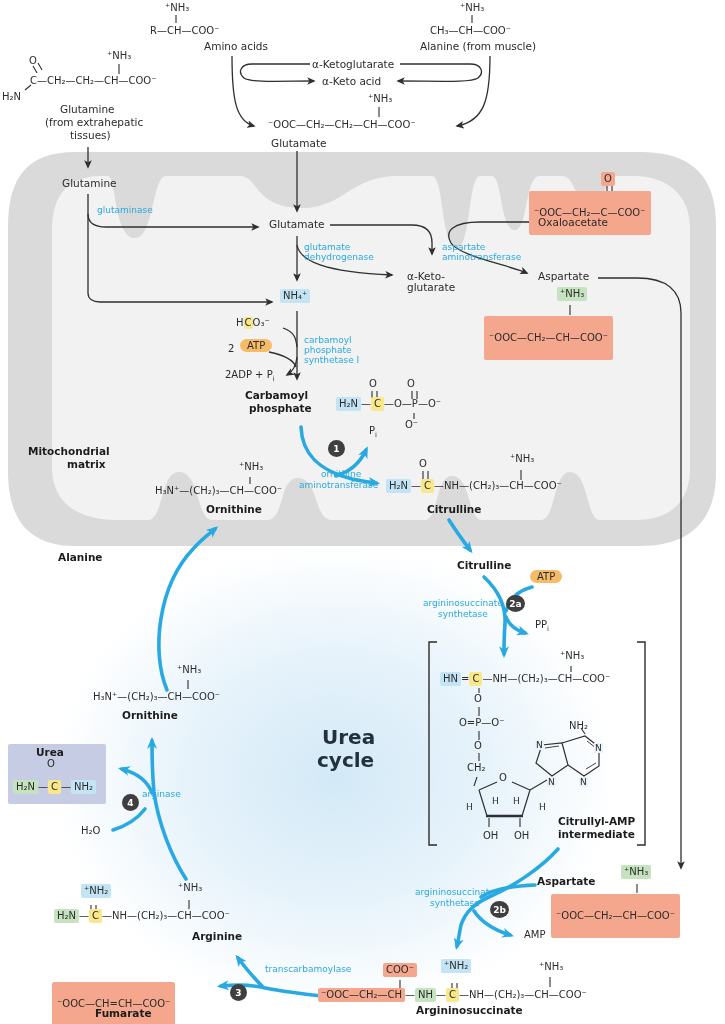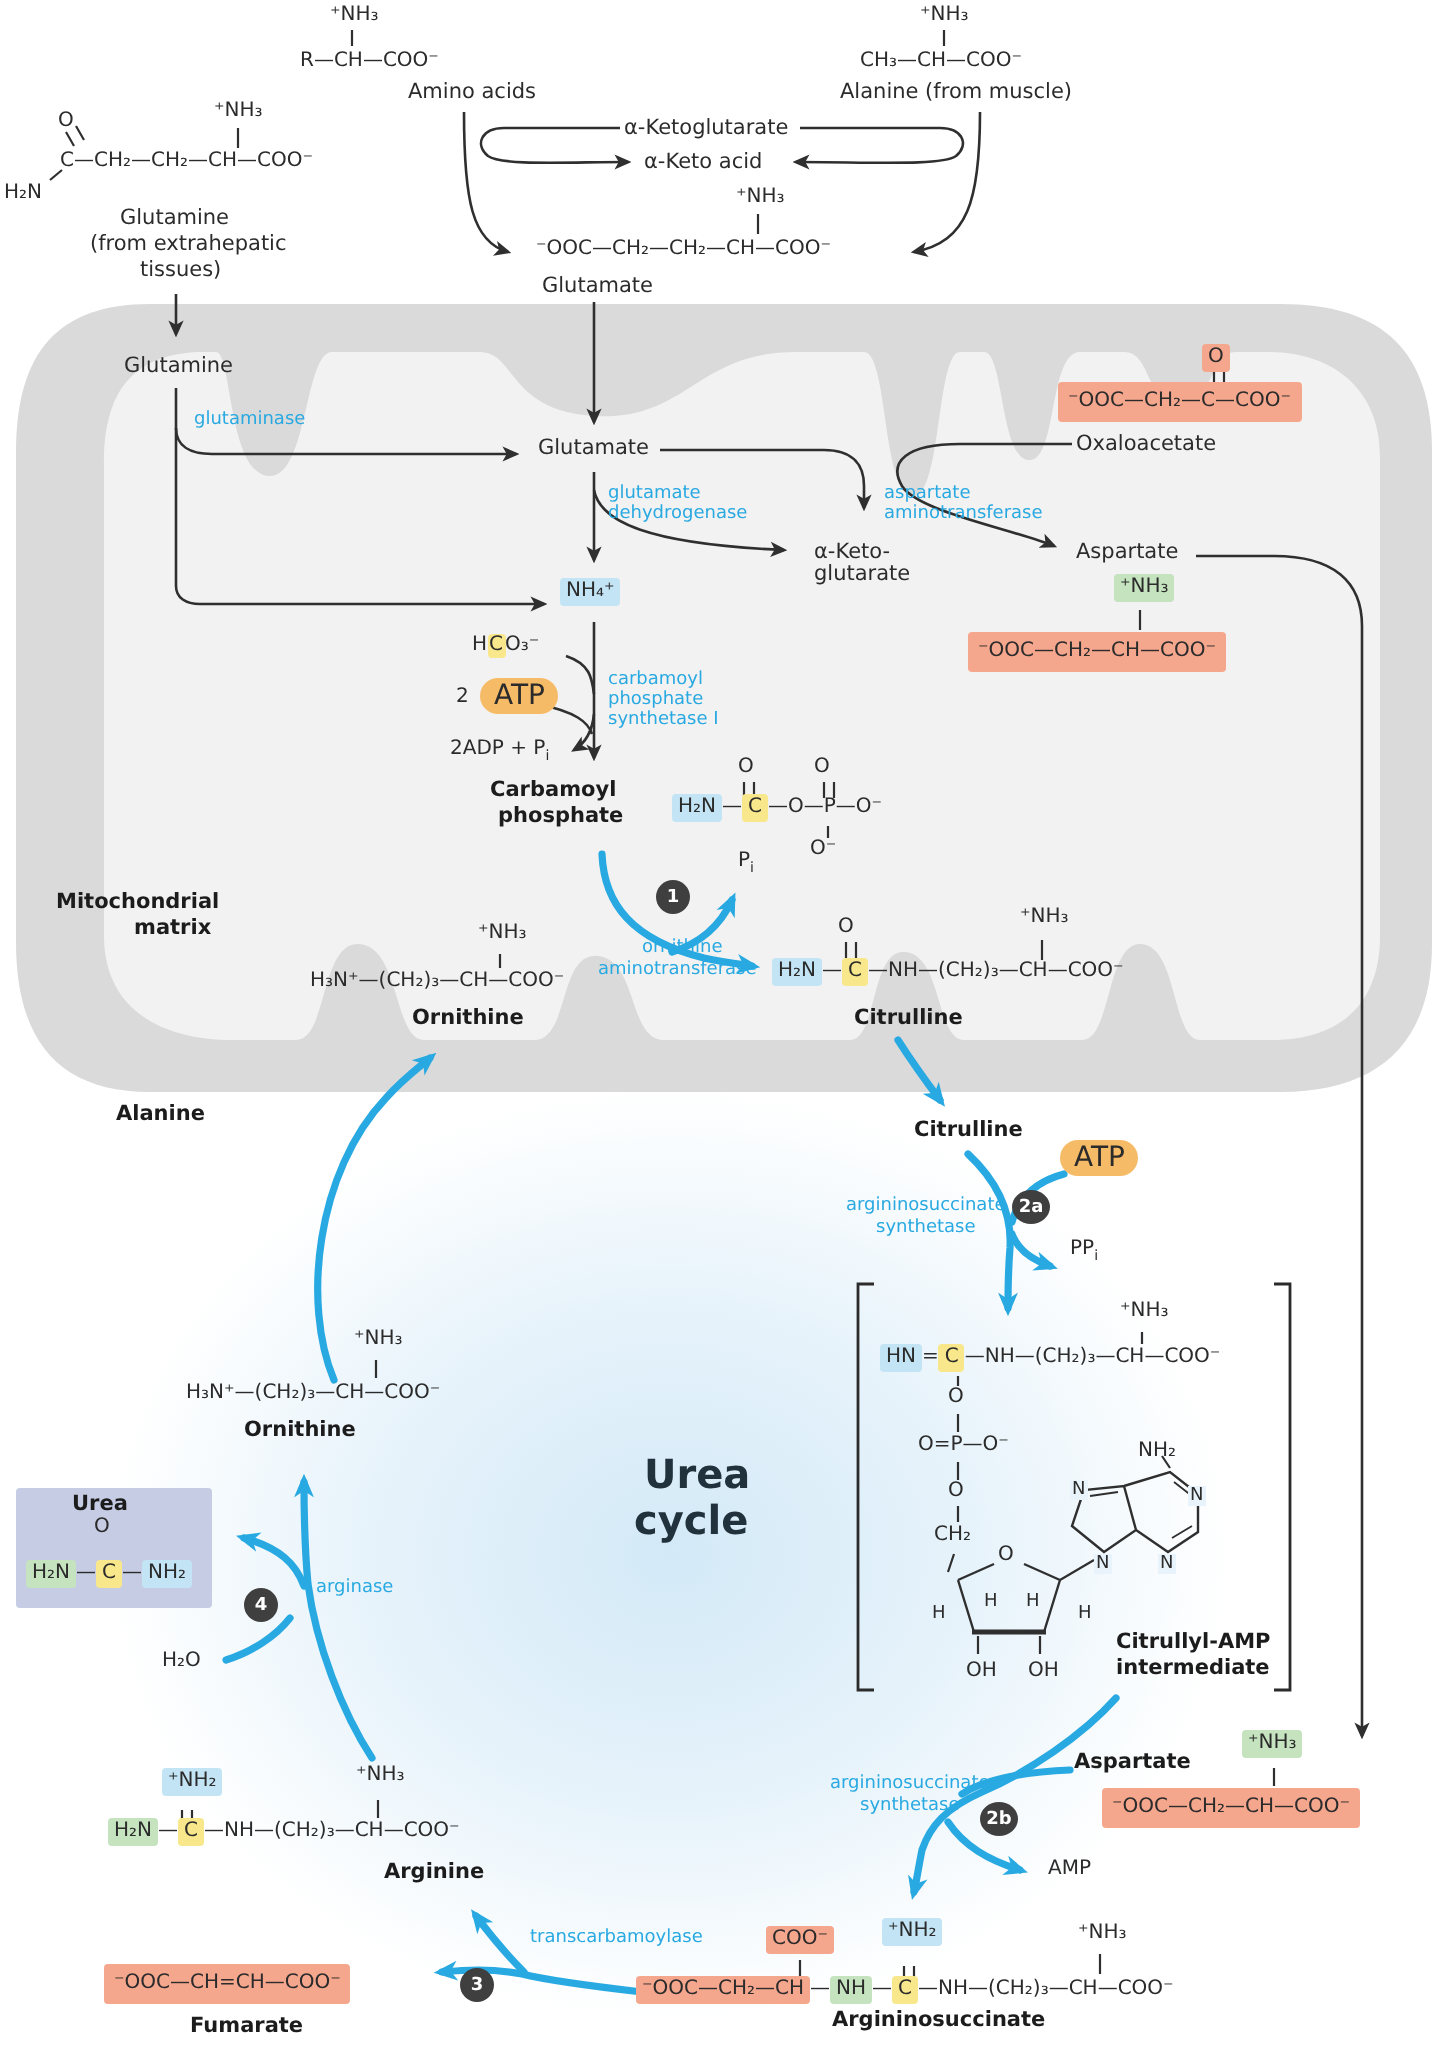--- a/index.html
+++ b/index.html
@@ -12,25 +12,25 @@
   .p{position:absolute;white-space:nowrap;font-size:10px;line-height:1.15}
   .lbl{font-size:10.5px}
   .b{font-weight:bold;color:#1c1c1c}
   .enz{font-size:9px;color:var(--enzyme,#29a9e1)}
   .row{display:flex;align-items:center}
   .hl{padding:1px 3px;border-radius:2px}
   .sal{background:var(--salmon,#f5a78e)}
   .grn{background:var(--green,#c5e3bf)}
   .blu{background:var(--bluehl,#c3e4f5)}
   .yel{background:var(--yellow,#f9e88b)}
-  .box-sal{background:var(--salmon,#f5a78e);padding:4px 5px;border-radius:2px}
+  .box-sal{background:var(--salmon,#f5a78e);padding:16px 5px;border-radius:2px}
   .circ{position:absolute;width:17px;height:17px;border-radius:50%;background:var(--step,#3f3f3f);
     color:#fff;font-size:9px;font-weight:bold;display:flex;align-items:center;justify-content:center}
   .circ.w{width:19px}
-  .oval{position:absolute;background:var(--orange,#f6bb67);border-radius:10px;padding:1px 7px;font-size:14px}
+  .oval{position:absolute;background:var(--orange,#f6bb67);border-radius:10px;padding:1px 7px;font-size:10px}
   .ureabox{position:absolute;left:8px;top:744px;width:98px;height:60px;background:var(--ureabg,#c6cce4);border-radius:2px}
   .title{font-size:20px;font-weight:bold;color:#22323d}
   .nlab{background:#e9f3fb;padding:0 1px;font-size:9px}
   sub{font-size:7px}
 </style>
 </head>
 <body>
 
 <div id="canvas">
 
@@ -266,21 +266,21 @@
   <div class="p row" style="left:54px;top:909px">
       <span class="hl grn">H₂N</span>
       <span>—</span>
       <span class="hl yel">C</span>
       <span>—NH—(CH₂)₃—CH—COO⁻</span>
     </div>
   <div class="p hl blu" style="left:81px;top:884px">⁺NH₂</div>
   <div class="p" style="left:178px;top:882px">⁺NH₃</div>
   <div class="p lbl b" style="left:192px;top:930px">Arginine</div>
 
-  <div class="p enz" style="left:158px;top:789px">arginase</div>
+  <div class="p enz" style="left:142px;top:789px">arginase</div>
   <div class="circ" style="left:122px;top:794px">4</div>
   <div class="p" style="left:81px;top:825px">H₂O</div>
 
   <div class="ureabox"></div>
   <div class="p lbl b" style="left:36px;top:746px">Urea</div>
   <div class="p" style="left:47px;top:758px">O</div>
   <div class="p row" style="left:13px;top:780px">
       <span class="hl grn">H₂N</span>
       <span>—</span>
       <span class="hl yel">C</span>

